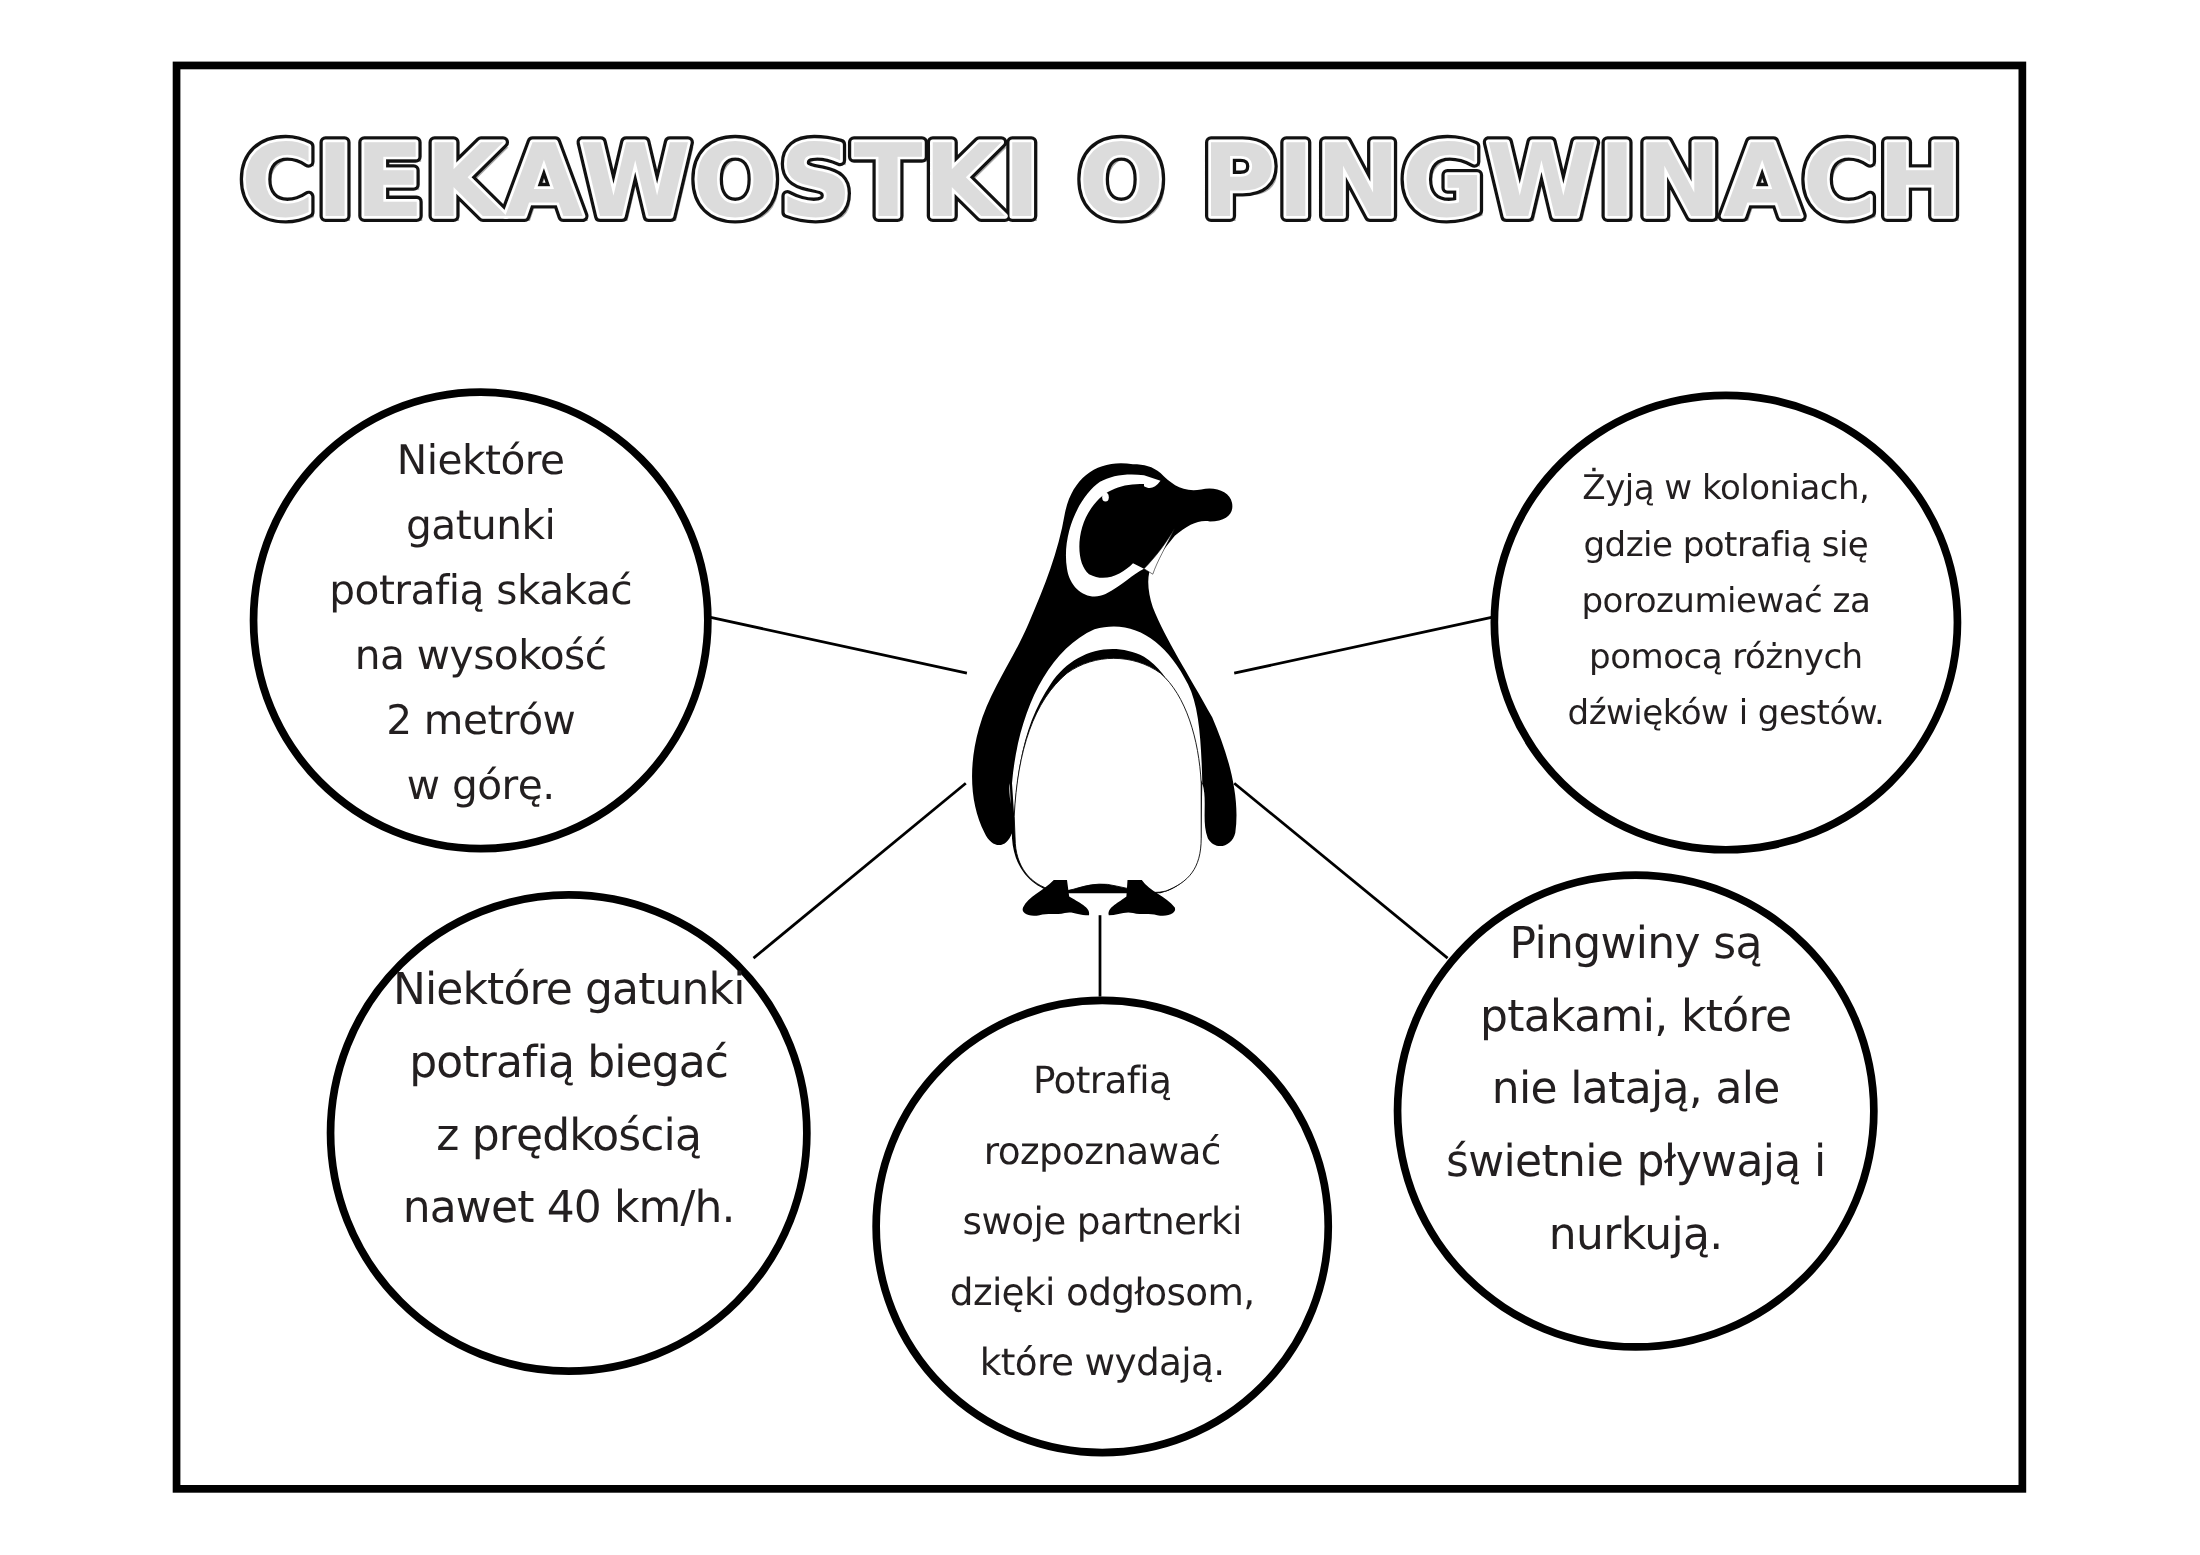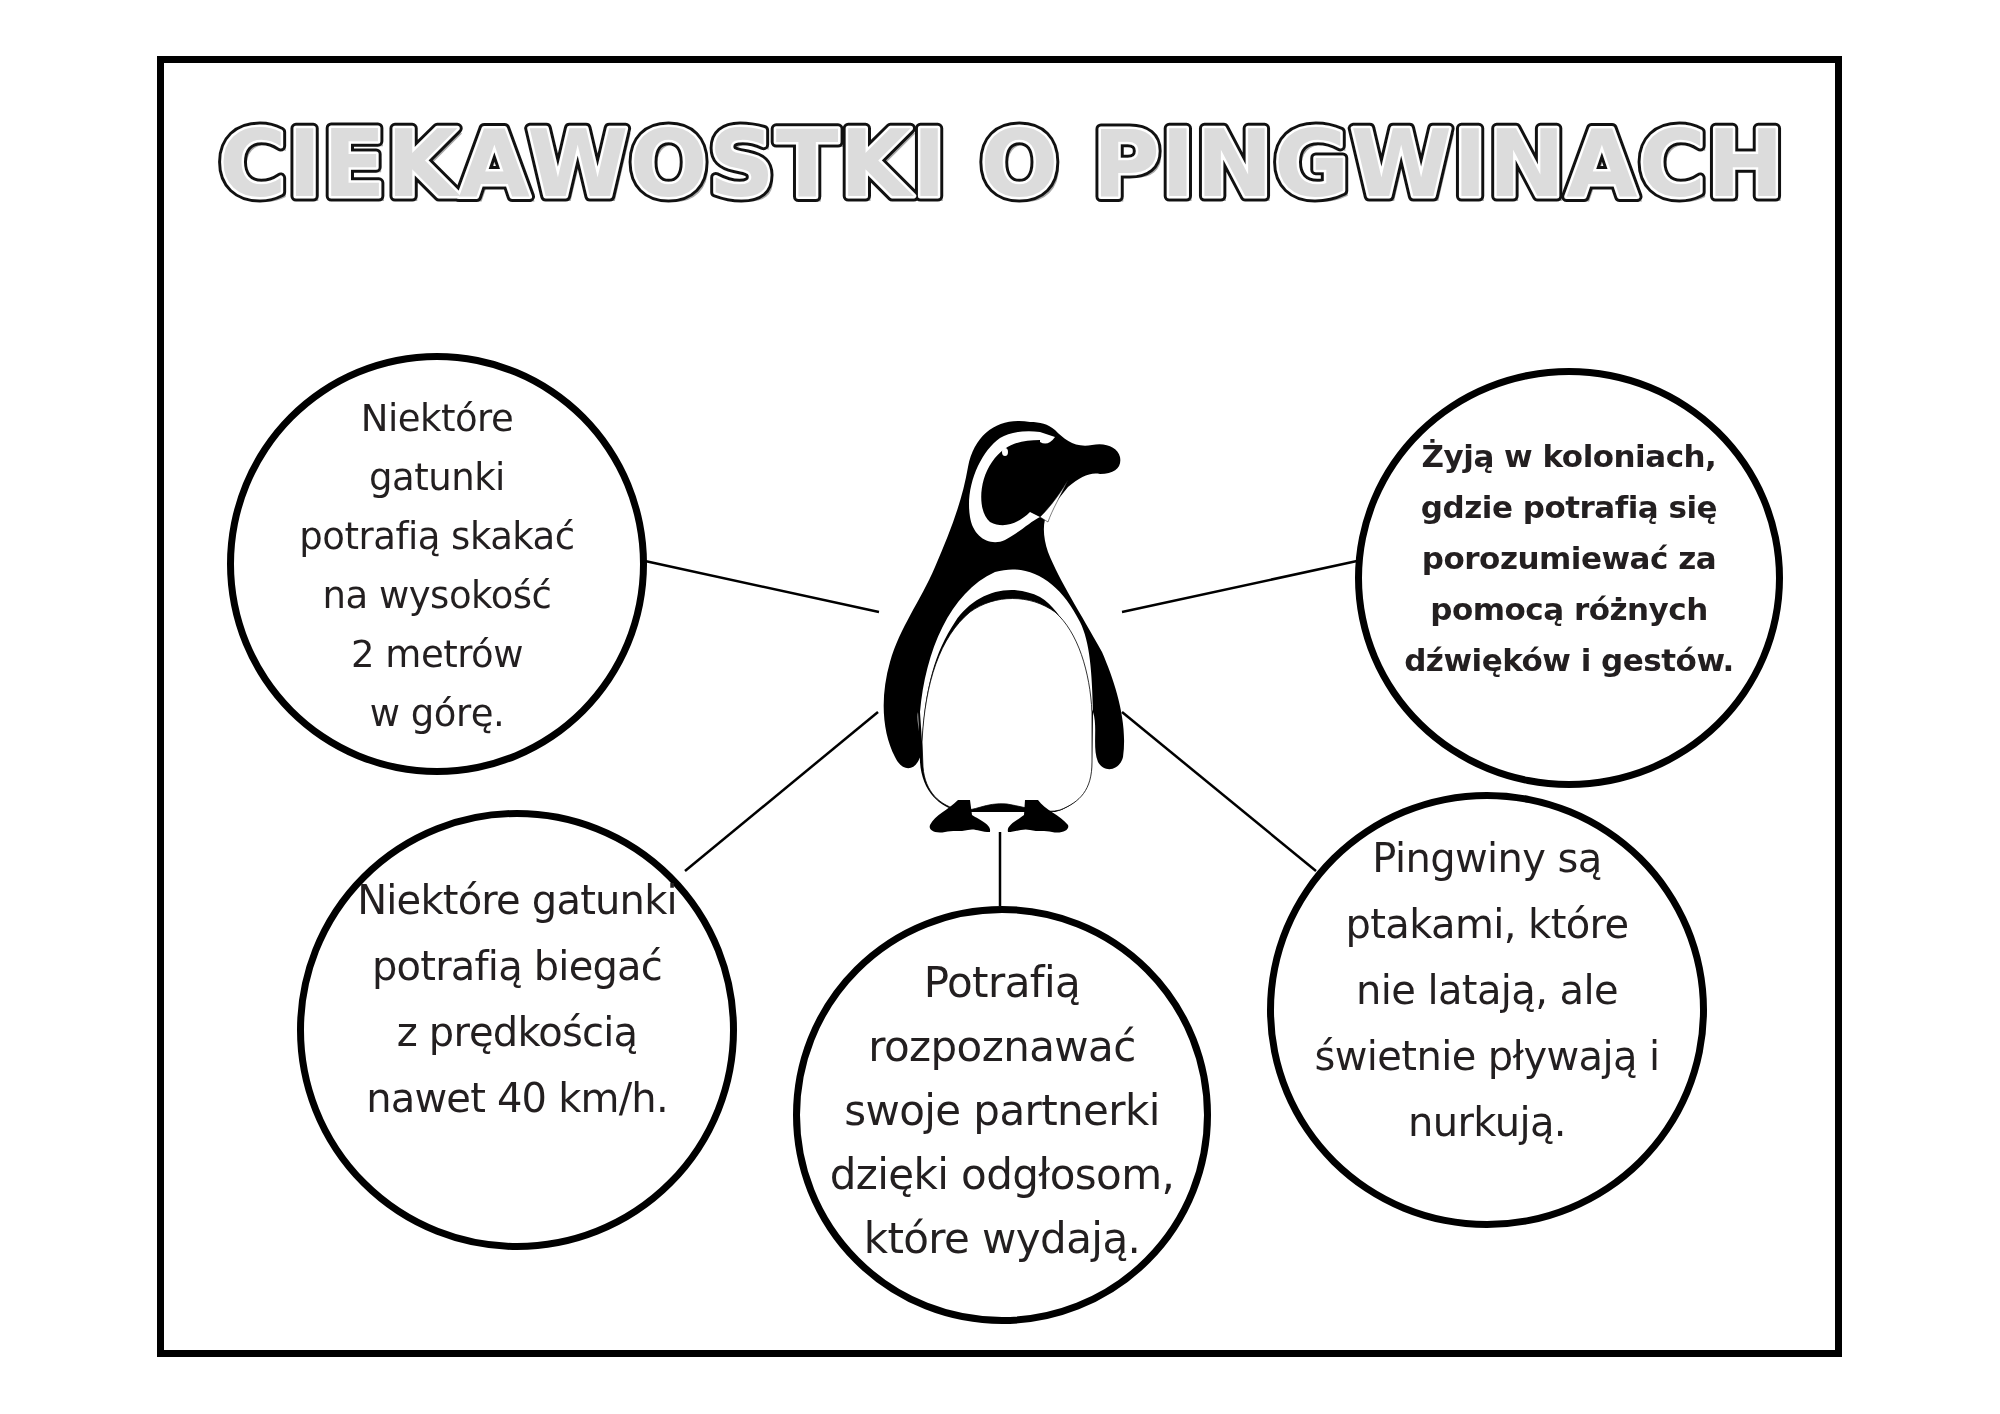--- a/index.html
+++ b/index.html
@@ -9,26 +9,26 @@
   .lines-svg { position: absolute; left: 0; top: 0; width: 2000px; height: 1414px; }
   .penguin { position: absolute; left: 880px; top: 412px; width: 245px; height: 425px; }
   .bubble {
     position: absolute; border: 7px solid #000; border-radius: 50%; background: #fff;
     box-sizing: border-box; display: flex; align-items: center; justify-content: center;
     text-align: center; color: #231f20; overflow: visible;
   }
   .bubble .txt { white-space: pre-line; font-family: "DejaVu Sans", sans-serif; }
   .b1 { left: 227px; top: 353px; width: 420px; height: 422px; }
   .b1 .txt { font-size: 37px; line-height: 59px; margin-top: 4px; letter-spacing: -0.5px; }
-  .b2 { left: 1355px; top: 368px; width: 428px; height: 420px; font-weight: bold; }
+  .b2 { left: 1355px; top: 356px; width: 428px; height: 420px; }
   .b2 .txt { font-size: 31px; line-height: 51px; margin-top: -40px; letter-spacing: -0.5px; }
   .b3 { left: 297px; top: 810px; width: 440px; height: 440px; }
   .b3 .txt { font-size: 40px; line-height: 66px; margin-top: -62px; letter-spacing: -0.8px; }
   .b4 { left: 793px; top: 906px; width: 418px; height: 418px; }
-  .b4 .txt { font-size: 42px; line-height: 64px; margin-top: -8px; letter-spacing: -0.6px; }
+  .b4 .txt { font-size: 34px; line-height: 64px; margin-top: -8px; letter-spacing: -0.6px; }
   .b5 { left: 1267px; top: 792px; width: 440px; height: 436px; }
   .b5 .txt { font-size: 40px; line-height: 66px; margin-top: -40px; letter-spacing: -0.6px; }
 </style>
 </head>
 <body>
 
 <div class="frame"></div>
 
 <svg class="title-svg" viewBox="0 0 2000 260">
   <text x="1002" y="196" text-anchor="middle" font-family="DejaVu Sans, sans-serif" font-weight="bold" font-size="92" letter-spacing="1" fill="#a8a8a8" transform="translate(5,5)">CIEKAWOSTKI O PINGWINACH</text>

